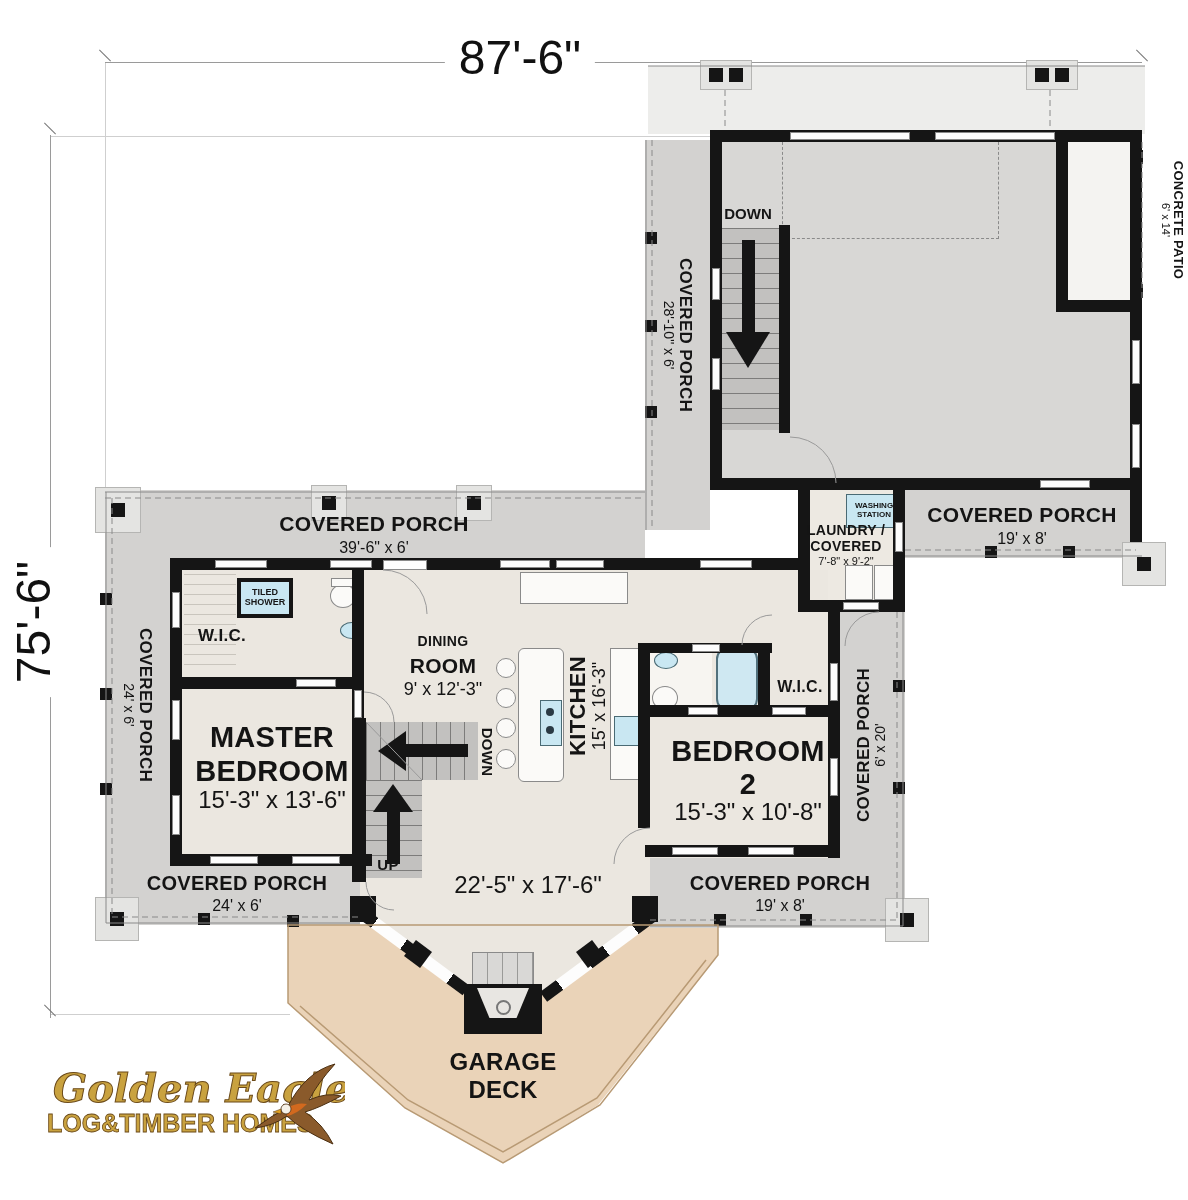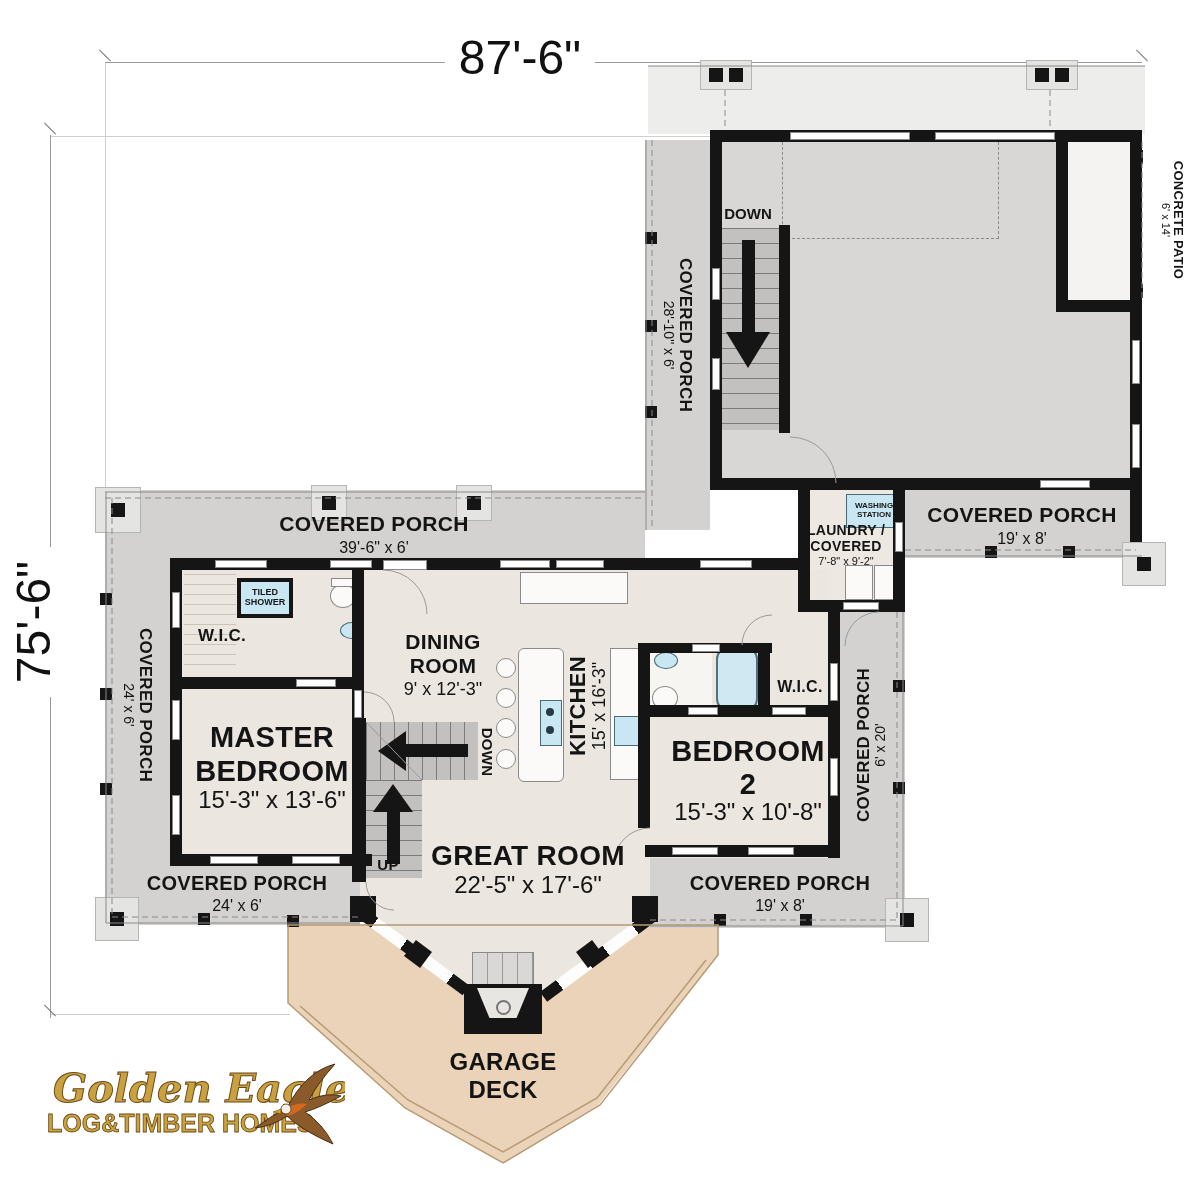--- a/index.html
+++ b/index.html
@@ -220,21 +220,21 @@
   </div>
   <div class="fix" style="left:330px;top:584px;width:26px;height:24px;background:#fbfaf8;border:1px solid #8a8a8a;border-radius:50%;"></div>
   <div class="fix" style="left:331px;top:578px;width:24px;height:9px;background:#fbfaf8;border:1px solid #8a8a8a;"></div>
   <div class="fix blue" style="left:340px;top:622px;width:24px;height:17px;border-radius:50%;"></div>
   <div class="lbl b" style="left:222px;top:636px;font-size:17px;transform:translate(-50%,-50%);">W.I.C.</div>
 
   <div class="lbl b" style="left:272px;top:738px;font-size:29px;transform:translate(-50%,-50%);">MASTER</div>
   <div class="lbl b" style="left:272px;top:772px;font-size:29px;transform:translate(-50%,-50%);">BEDROOM</div>
   <div class="lbl" style="left:272px;top:800px;font-size:24px;transform:translate(-50%,-50%);">15'-3" x 13'-6"</div>
 
-  <div class="lbl b" style="left:443px;top:642px;font-size:21px;transform:translate(-50%,-50%);">DINING</div>
+  <div class="lbl b" style="left:443px;top:642px;font-size:14px;transform:translate(-50%,-50%);">DINING</div>
   <div class="lbl b" style="left:443px;top:666px;font-size:21px;transform:translate(-50%,-50%);">ROOM</div>
   <div class="lbl" style="left:443px;top:690px;font-size:18px;transform:translate(-50%,-50%);">9' x 12'-3"</div>
 
   <div class="fix white-fix" style="left:520px;top:572px;width:108px;height:32px;"></div>
   <div class="fix white-fix" style="left:518px;top:648px;width:46px;height:134px;border-radius:6px;"></div>
   <div class="fix white-fix" style="left:496px;top:658px;width:20px;height:20px;border-radius:50%;"></div>
   <div class="fix white-fix" style="left:496px;top:688px;width:20px;height:20px;border-radius:50%;"></div>
   <div class="fix white-fix" style="left:496px;top:718px;width:20px;height:20px;border-radius:50%;"></div>
   <div class="fix white-fix" style="left:496px;top:749px;width:20px;height:20px;border-radius:50%;"></div>
   <div class="fix blue" style="left:540px;top:700px;width:22px;height:46px;"></div>
@@ -271,21 +271,20 @@
   <div class="abs steps-v" style="left:366px;top:780px;width:56px;height:98px;z-index:20;"></div>
   <div class="abs" style="left:402px;top:744px;width:66px;height:13px;background:#151515;z-index:26;"></div>
   <div class="abs" style="left:378px;top:731px;width:0;height:0;border-top:20px solid transparent;border-bottom:20px solid transparent;border-right:28px solid #151515;z-index:26;"></div>
   <div class="abs" style="left:387px;top:808px;width:13px;height:56px;background:#151515;z-index:26;"></div>
   <div class="abs" style="left:373px;top:784px;width:0;height:0;border-left:20px solid transparent;border-right:20px solid transparent;border-bottom:28px solid #151515;z-index:26;"></div>
   <div class="lbl b" style="left:487px;top:752px;">
     <div class="vrot" style="position:absolute;left:50%;top:50%;font-size:15px;">DOWN</div>
   </div>
   <div class="lbl b" style="left:388px;top:865px;font-size:15px;transform:translate(-50%,-50%);z-index:50;">UP</div>
 
-  <div class="lbl b" style="left:528px;top:856px;font-size:28px;transform:translate(-50%,-50%);">GREAT ROOM</div>
   <div class="lbl" style="left:528px;top:885px;font-size:24px;transform:translate(-50%,-50%);">22'-5" x 17'-6"</div>
 
   <div class="abs" style="left:362px;top:906px;width:134px;height:12px;transform-origin:0 0;transform:rotate(36.5deg);z-index:30;background:linear-gradient(90deg,#151515 0 15%,#fdfdfd 15% 42%,#151515 42% 58%,#fdfdfd 58% 85%,#151515 85% 100%);"></div>
   <div class="abs" style="left:540px;top:992px;width:134px;height:12px;transform-origin:0 0;transform:rotate(-36.5deg);z-index:30;background:linear-gradient(90deg,#151515 0 15%,#fdfdfd 15% 42%,#151515 42% 58%,#fdfdfd 58% 85%,#151515 85% 100%);"></div>
   <div class="post" style="left:350px;top:896px;width:26px;height:26px;"></div>
   <div class="post" style="left:632px;top:896px;width:26px;height:26px;"></div>
   <div class="post" style="left:408px;top:944px;width:20px;height:20px;transform:rotate(36.5deg);"></div>
   <div class="post" style="left:580px;top:944px;width:20px;height:20px;transform:rotate(-36.5deg);"></div>
 
   <div class="fix" style="left:472px;top:952px;width:62px;height:34px;background:#d9d8d6;border:1px solid #8a8a8a;background-image:repeating-linear-gradient(90deg,transparent 0 14px,#9a9a98 14px 15px);z-index:24;"></div>

